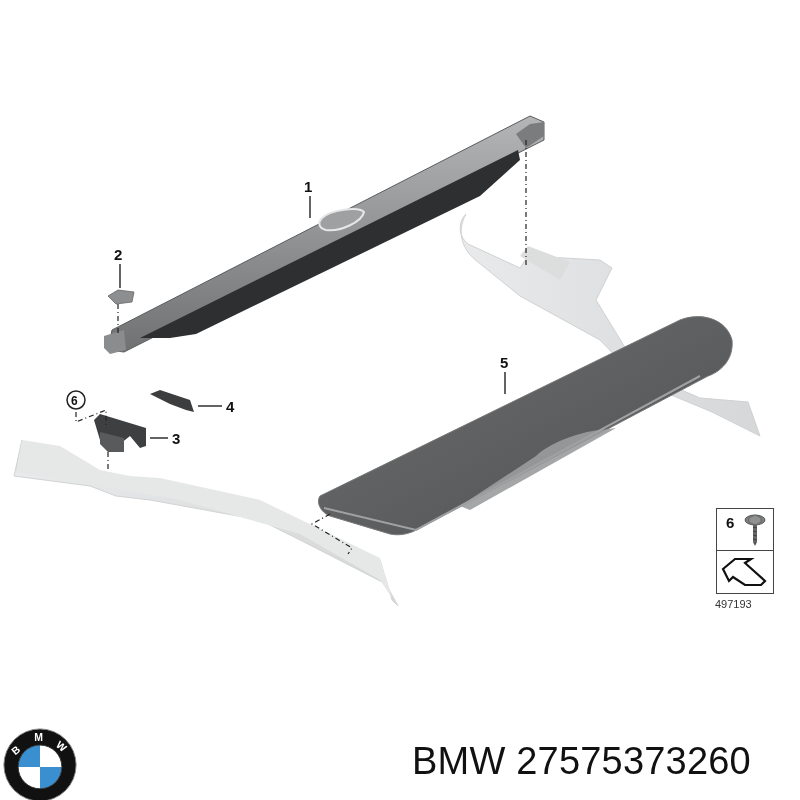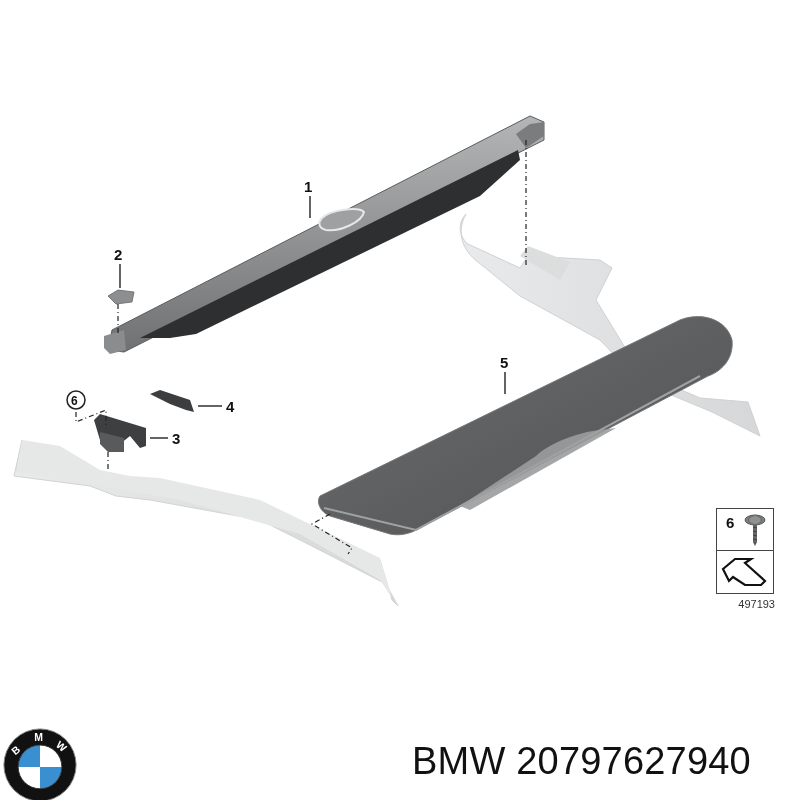--- a/index.html
+++ b/index.html
@@ -4,21 +4,21 @@
   <style>
     html, body { margin: 0; padding: 0; background: #ffffff; }
     body { width: 800px; height: 800px; position: relative; overflow: hidden; font-family: "Liberation Sans", sans-serif; }
     #diagram { position: absolute; left: 0; top: 0; width: 800px; height: 800px; }
     .callout { font-family: "Liberation Sans", sans-serif; font-weight: bold; font-size: 15px; fill: #111; }
     .leader { stroke: #222; stroke-width: 1.4; fill: none; }
     .dashed { stroke: #222; stroke-width: 1.2; fill: none; stroke-dasharray: 5 3 1 3; }
     #legend-box { position: absolute; left: 716px; top: 508px; width: 56px; height: 84px; border: 1px solid #444; background: #fff; }
     #legend-box .cell-top { position: absolute; left: 0; top: 0; width: 56px; height: 41px; border-bottom: 1px solid #444; }
     #legend-box .num { position: absolute; left: 9px; top: 5px; font-weight: bold; font-size: 15px; color: #111; }
-    #legend-ref { position: absolute; left: 715px; top: 598px; width: 60px; text-align: right; font-size: 11px; color: #333; }
+    #legend-ref { position: absolute; left: 715px; top: 598px; width: 60px; text-align: left; font-size: 11px; color: #333; }
     #brand-line { position: absolute; left: 412px; top: 740px; font-size: 38px; color: #111; letter-spacing: 0.2px; white-space: nowrap; }
     #bmw-logo { position: absolute; left: 2px; top: 727px; width: 76px; height: 76px; }
   </style>
 </head>
 <body>
 
 <svg id="diagram" viewBox="0 0 800 800" xmlns="http://www.w3.org/2000/svg">
   <defs>
     <linearGradient id="gBar" x1="0" y1="0" x2="0" y2="1">
       <stop offset="0" stop-color="#b3b5b6"></stop>
@@ -109,13 +109,13 @@
   <circle cx="40" cy="40" r="38" fill="none" stroke="#888" stroke-width="1"></circle>
   <circle cx="40" cy="42" r="23" fill="#fff"></circle>
   <path d="M40 42 L40 19 A23 23 0 0 0 17 42 Z" fill="#3a8fd0"></path>
   <path d="M40 42 L40 65 A23 23 0 0 0 63 42 Z" fill="#3a8fd0"></path>
   <circle cx="40" cy="42" r="23" fill="none" stroke="#333" stroke-width="1"></circle>
   <text x="14" y="30" fill="#fff" font-family="Liberation Sans, sans-serif" font-weight="bold" font-size="11" transform="rotate(-40 14 30)">B</text>
   <text x="34" y="15" fill="#fff" font-family="Liberation Sans, sans-serif" font-weight="bold" font-size="11">M</text>
   <text x="56" y="20" fill="#fff" font-family="Liberation Sans, sans-serif" font-weight="bold" font-size="11" transform="rotate(40 56 20)">W</text>
 </svg>
 
-<div id="brand-line">BMW 20797627940</div>
+<div id="brand-line">BMW 27575373260</div>
 
 </body></html>

